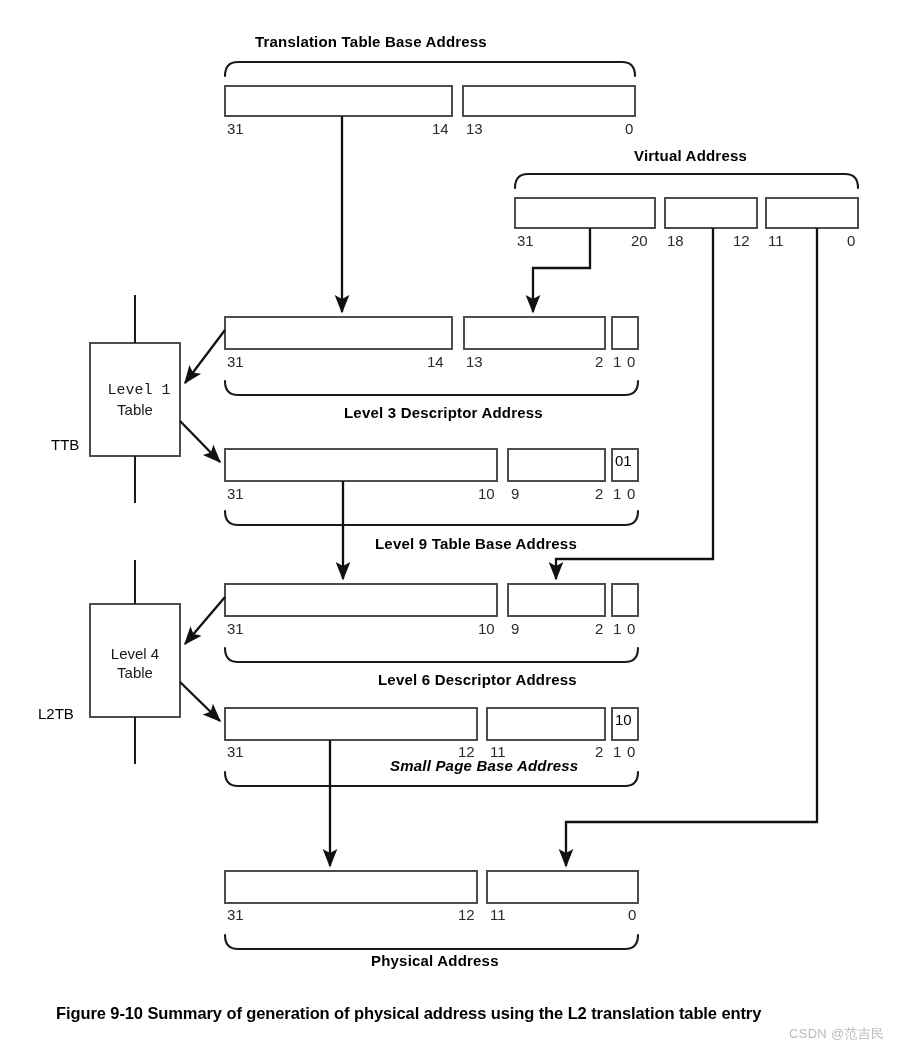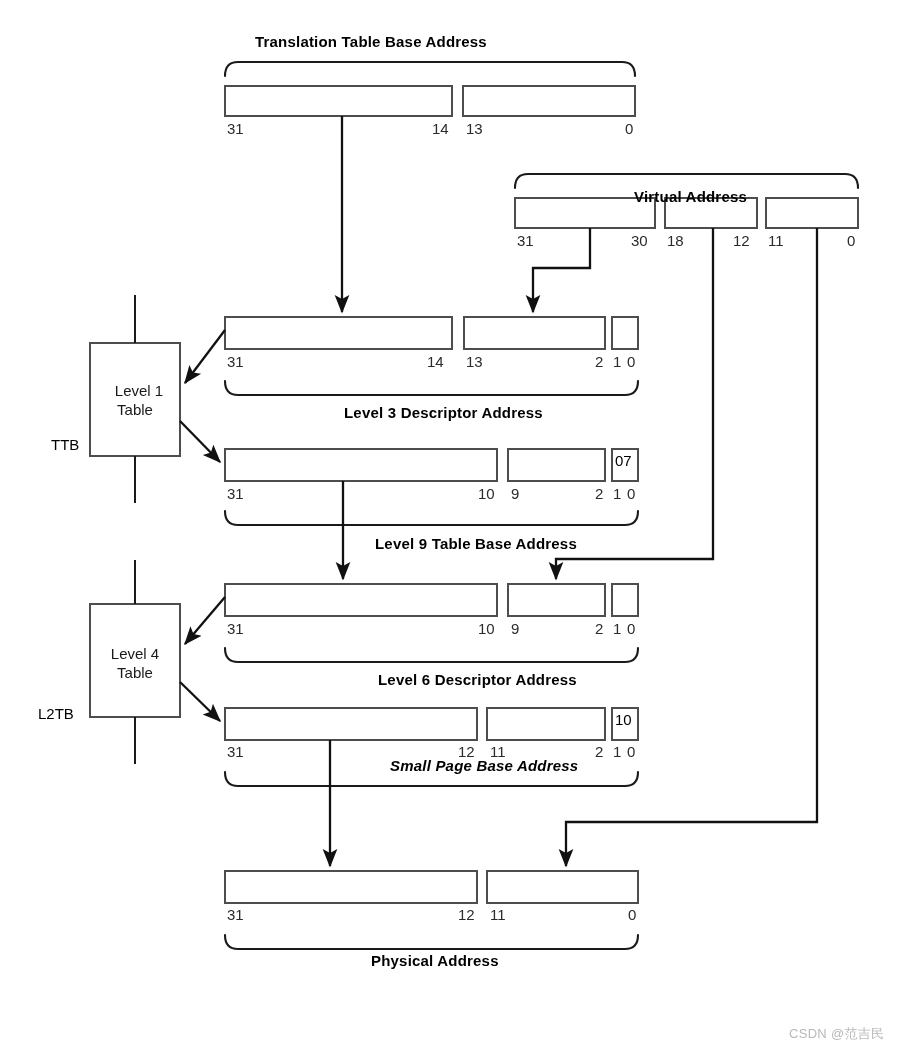--- a/index.html
+++ b/index.html
@@ -146,37 +146,37 @@
       <path d="M330,740 L330,866" marker-end="url(#arrowhead)"></path>
     </g>
   </svg>
 
   <div class="lbl sect-title" style="left:255px; top:33px;">Translation Table Base Address</div>
   <div class="lbl bit" style="left:227px; top:120px;">31</div>
   <div class="lbl bit" style="left:432px; top:120px;">14</div>
   <div class="lbl bit" style="left:466px; top:120px;">13</div>
   <div class="lbl bit" style="left:625px; top:120px;">0</div>
 
-  <div class="lbl sect-title" style="left:634px; top:147px;margin-top:41px;">Virtual Address</div>
+  <div class="lbl sect-title" style="left:634px; top:147px;">Virtual Address</div>
   <div class="lbl bit" style="left:517px; top:232px;">31</div>
-  <div class="lbl bit" style="left:631px; top:232px;">30</div>
+  <div class="lbl bit" style="left:631px; top:232px;">20</div>
   <div class="lbl bit" style="left:667px; top:232px;">18</div>
   <div class="lbl bit" style="left:733px; top:232px;">12</div>
   <div class="lbl bit" style="left:768px; top:232px;">11</div>
   <div class="lbl bit" style="left:847px; top:232px;">0</div>
 
   <div class="lbl bit" style="left:227px; top:353px;">31</div>
   <div class="lbl bit" style="left:427px; top:353px;">14</div>
   <div class="lbl bit" style="left:466px; top:353px;">13</div>
   <div class="lbl bit" style="left:595px; top:353px;">2</div>
   <div class="lbl bit" style="left:613px; top:353px;">1</div>
   <div class="lbl bit" style="left:627px; top:353px;">0</div>
   <div class="lbl sect-title" style="left:344px; top:404px;">Level 3 Descriptor Address</div>
 
-  <div class="lbl boxtext" style="left:615px; top:452px;">07</div>
+  <div class="lbl boxtext" style="left:615px; top:452px;">01</div>
   <div class="lbl bit" style="left:227px; top:485px;">31</div>
   <div class="lbl bit" style="left:478px; top:485px;">10</div>
   <div class="lbl bit" style="left:511px; top:485px;">9</div>
   <div class="lbl bit" style="left:595px; top:485px;">2</div>
   <div class="lbl bit" style="left:613px; top:485px;">1</div>
   <div class="lbl bit" style="left:627px; top:485px;">0</div>
   <div class="lbl sect-title" style="left:375px; top:535px;">Level 9 Table Base Address</div>
 
   <div class="lbl bit" style="left:227px; top:620px;">31</div>
   <div class="lbl bit" style="left:478px; top:620px;">10</div>
@@ -194,24 +194,25 @@
   <div class="lbl bit" style="left:613px; top:743px;">1</div>
   <div class="lbl bit" style="left:627px; top:743px;">0</div>
   <div class="lbl sect-title" style="left:390px; top:757px;font-style:italic;">Small Page Base Address</div>
 
   <div class="lbl bit" style="left:227px; top:906px;">31</div>
   <div class="lbl bit" style="left:458px; top:906px;">12</div>
   <div class="lbl bit" style="left:490px; top:906px;">11</div>
   <div class="lbl bit" style="left:628px; top:906px;">0</div>
   <div class="lbl sect-title" style="left:371px; top:952px;">Physical Address</div>
 
-  <div class="lbl tbl-label" style="left:90px; top:381px; width:98px;">Level 1</div>
+  <div class="lbl tbl-label" style="left:90px; top:381px; width:98px;font-family:Liberation Mono, monospace;">Level 1</div>
   <div class="lbl tbl-label" style="left:90px; top:400px; width:90px;">Table</div>
   <div class="lbl side-label" style="left:51px; top:436px;">TTB</div>
 
   <div class="lbl tbl-label" style="left:90px; top:644px; width:90px;">Level 4</div>
   <div class="lbl tbl-label" style="left:90px; top:663px; width:90px;">Table</div>
   <div class="lbl side-label" style="left:38px; top:705px;">L2TB</div>
 
+  <div class="caption" style="left:56px; top:1004px;">Figure 9-10 Summary of generation of physical address using the L2 translation table entry</div>
 
   <div class="watermark" style="left:789px; top:1025px;">CSDN @范吉民</div>
 
 </div>
 
 </body></html>

